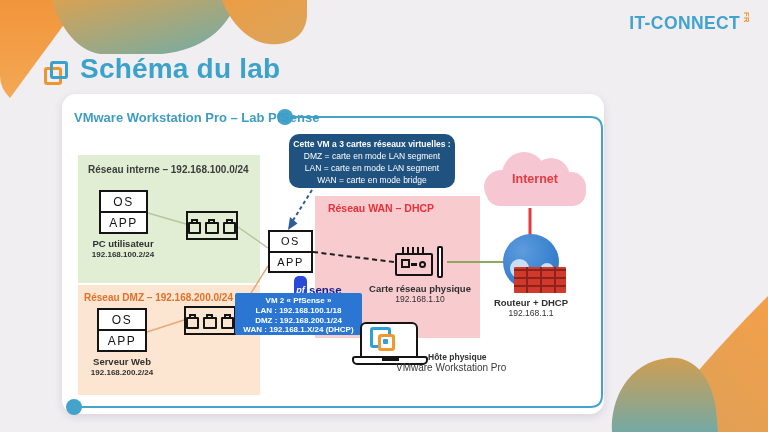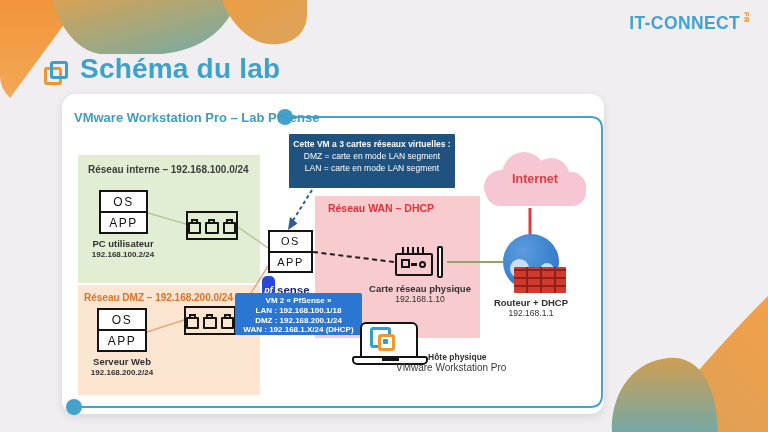--- a/index.html
+++ b/index.html
@@ -29,21 +29,21 @@
   
   .zone{position:absolute;z-index:2;}
   .zone-lan{left:78px;top:155px;width:182px;height:128px;background:#e2eed4;}
   .zone-dmz{left:78px;top:285px;width:182px;height:110px;background:#fce6d1;}
   .zone-wan{left:315px;top:196px;width:165px;height:142px;background:#f8cbce;}
   .zone-title{position:absolute;font-size:10px;font-weight:bold;z-index:4;}
 
   
   .info-box{position:absolute;left:289px;top:134px;width:166px;height:54px;background:#20527f;
         color:#fff;z-index:4;text-align:center;font-size:8.5px;line-height:12px;padding-top:4px;
-        box-sizing:border-box;border-radius:1px;}
+        box-sizing:border-box;border-radius:10px;}
   .info-box .t{font-weight:bold;}
   .vm-box{position:absolute;left:235px;top:293px;width:127px;height:42px;background:#2a76d2;
         color:#fff;z-index:4;text-align:center;font-size:8px;font-weight:bold;line-height:9.8px;
         padding-top:3px;box-sizing:border-box;border-radius:2px;}
 
   
   .node{position:absolute;display:flex;flex-direction:column;background:#fff;
         border:2.5px solid #141414;box-sizing:border-box;z-index:4;}
   .node span{flex:1;display:flex;align-items:center;justify-content:center;
         font-size:12px;letter-spacing:1.5px;color:#141414;}
@@ -57,21 +57,21 @@
         border:2px solid #141414;border-bottom:0;}
 
   
   .lbl{position:absolute;text-align:center;font-weight:bold;color:#303030;font-size:9.5px;z-index:4;}
   .ipb{position:absolute;text-align:center;font-weight:bold;color:#303030;font-size:8px;z-index:4;}
   .ipn{position:absolute;text-align:center;color:#303030;font-size:8.5px;z-index:4;}
 
   
   .pflogo{position:absolute;left:262px;top:276px;display:flex;align-items:center;gap:2px;z-index:4;}
   .pf-badge{width:13px;height:28px;background:#2b49d8;color:#fff;font-size:9px;font-weight:bold;
-        font-style:italic;display:flex;align-items:center;justify-content:center;border-radius:5px;}
+        font-style:italic;display:flex;align-items:center;justify-content:center;border-radius:5px;margin-left:32px;}
   .pf-word{font-size:11.5px;font-weight:bold;color:#141f8c;}
 
   
   .nic{position:absolute;left:393px;top:244px;width:54px;height:36px;z-index:4;}
   .nic-body{position:absolute;left:2px;top:9px;width:38px;height:23px;border:2.5px solid #141414;
         border-radius:2px;box-sizing:border-box;}
   .nic-pins{position:absolute;left:9px;top:3px;width:22px;height:6px;
         background:repeating-linear-gradient(90deg,#141414 0 2px,transparent 2px 5px);}
   .nic-sq{position:absolute;left:8px;top:15px;width:9px;height:9px;border:2.5px solid #141414;box-sizing:border-box;}
   .nic-dash{position:absolute;left:18px;top:19px;width:6px;height:2.5px;background:#141414;}
@@ -177,20 +177,21 @@
   <path d="M312 190 L292 222" stroke="#2d5d99" stroke-width="2" stroke-dasharray="3.5 3"></path>
   <polygon points="288,230 297.5,223.5 290,217" fill="#2d5d99"></polygon>
   <path d="M530 208 V238" stroke="#e23b3b" stroke-width="3"></path>
   <path d="M447 262 H505" stroke="#8fa75e" stroke-width="2"></path>
 </svg>
 
 <div class="info-box">
   <div class="t">Cette VM a 3 cartes réseaux virtuelles :</div>
   <div>DMZ = carte en mode LAN segment</div>
   <div>LAN = carte en mode LAN segment</div>
+  <div>WAN = carte en mode bridge</div>
 </div>
 
 <div class="node" style="left:99px;top:190px;width:49px;height:44px">
   <span>OS</span>
   <div class="divider"></div>
   <span>APP</span>
 </div>
 <div class="lbl" style="left:73px;top:238px;width:100px">PC utilisateur</div>
 <div class="ipb" style="left:73px;top:250px;width:100px">192.168.100.2/24</div>
 

